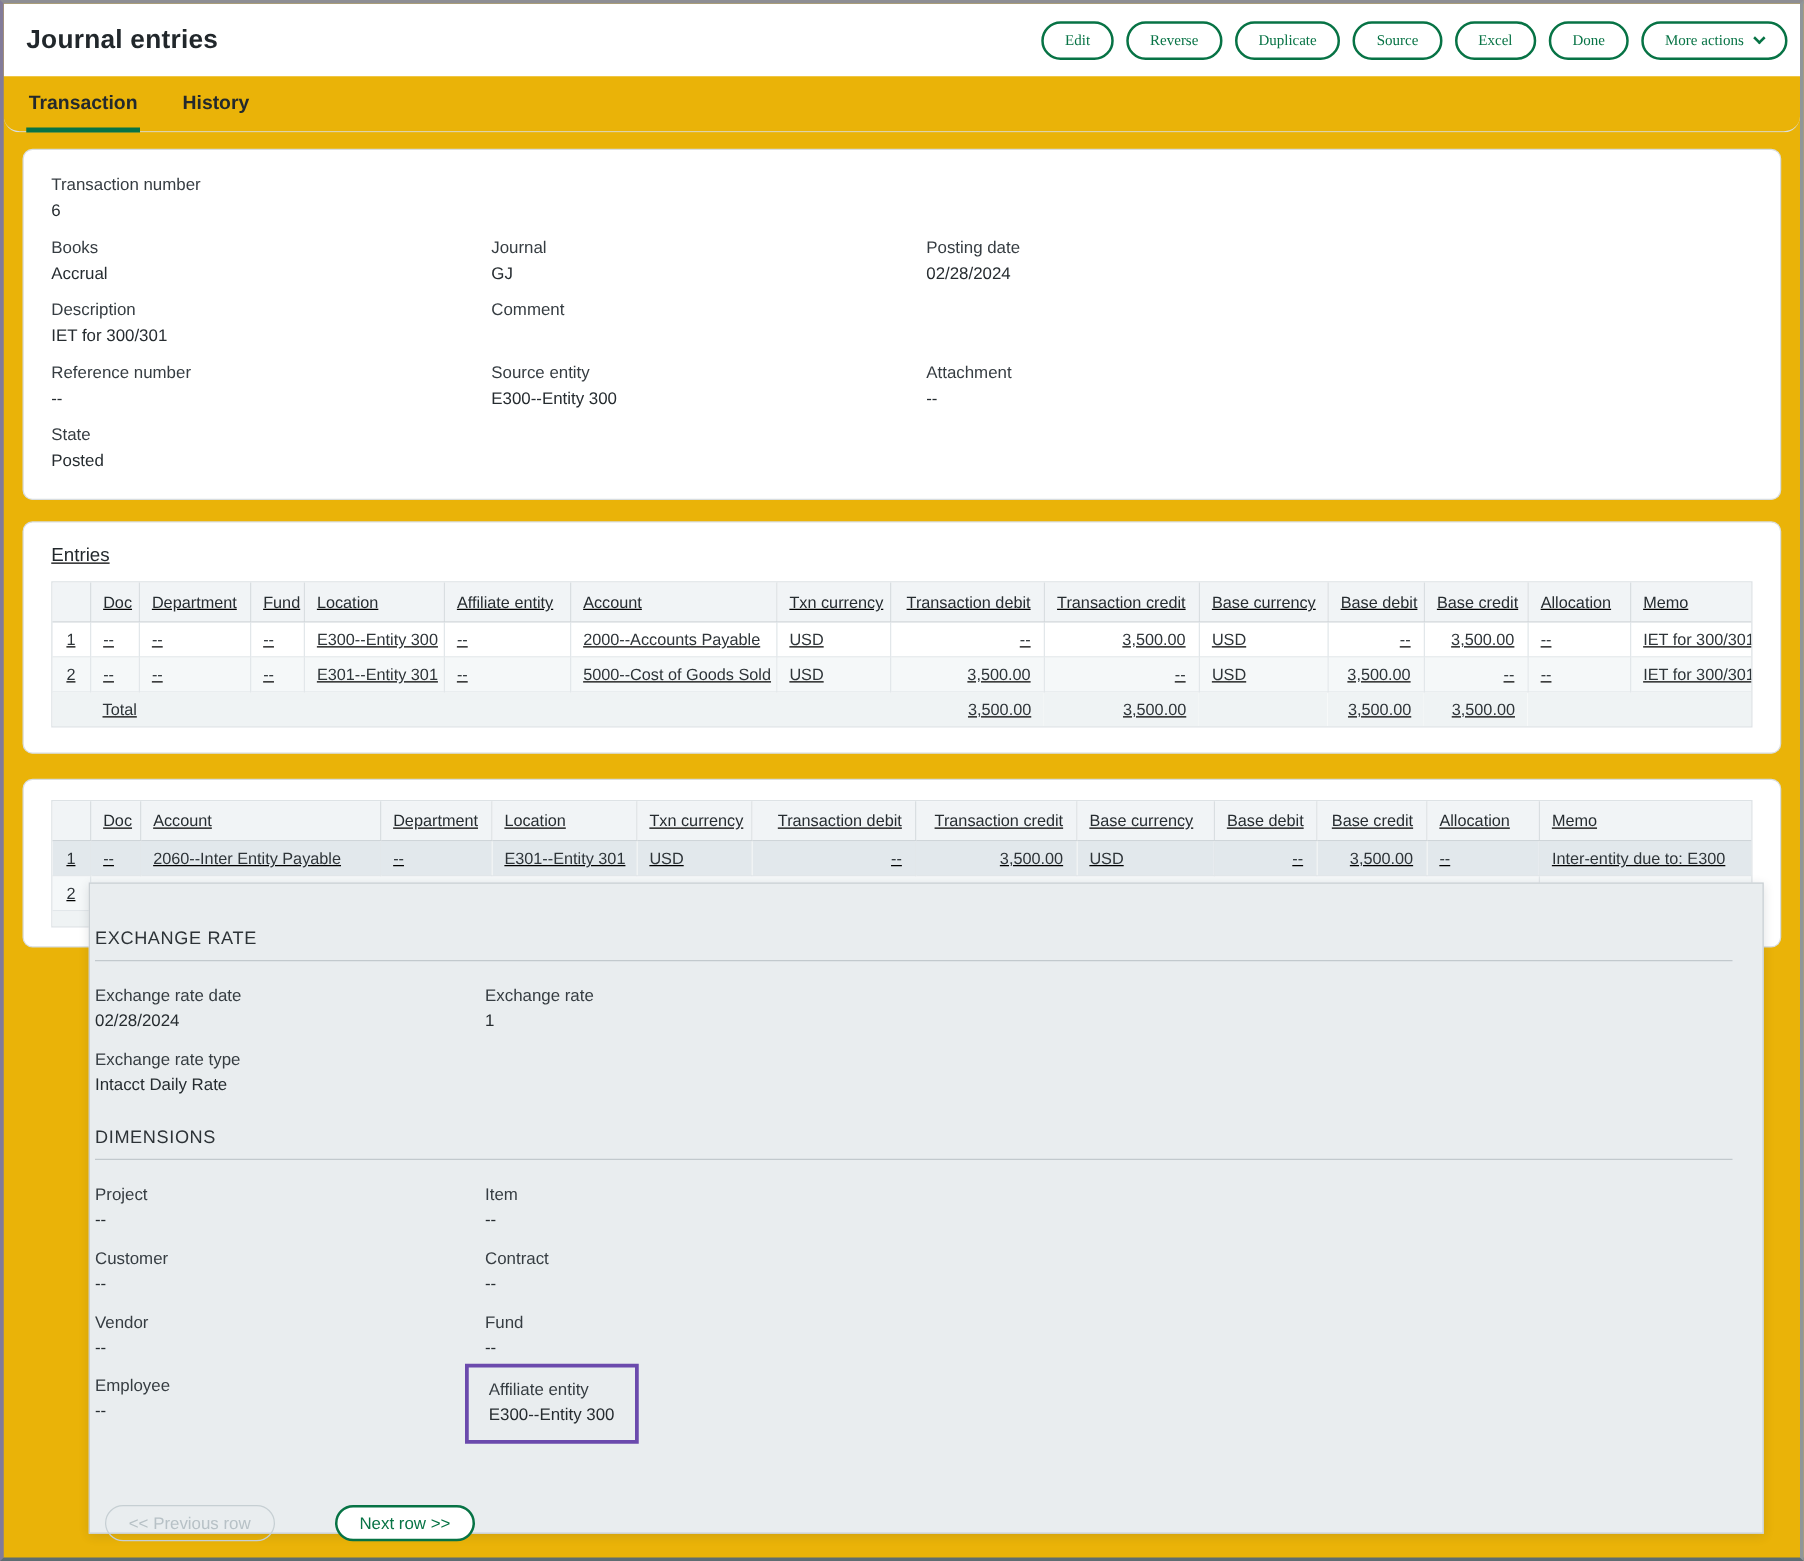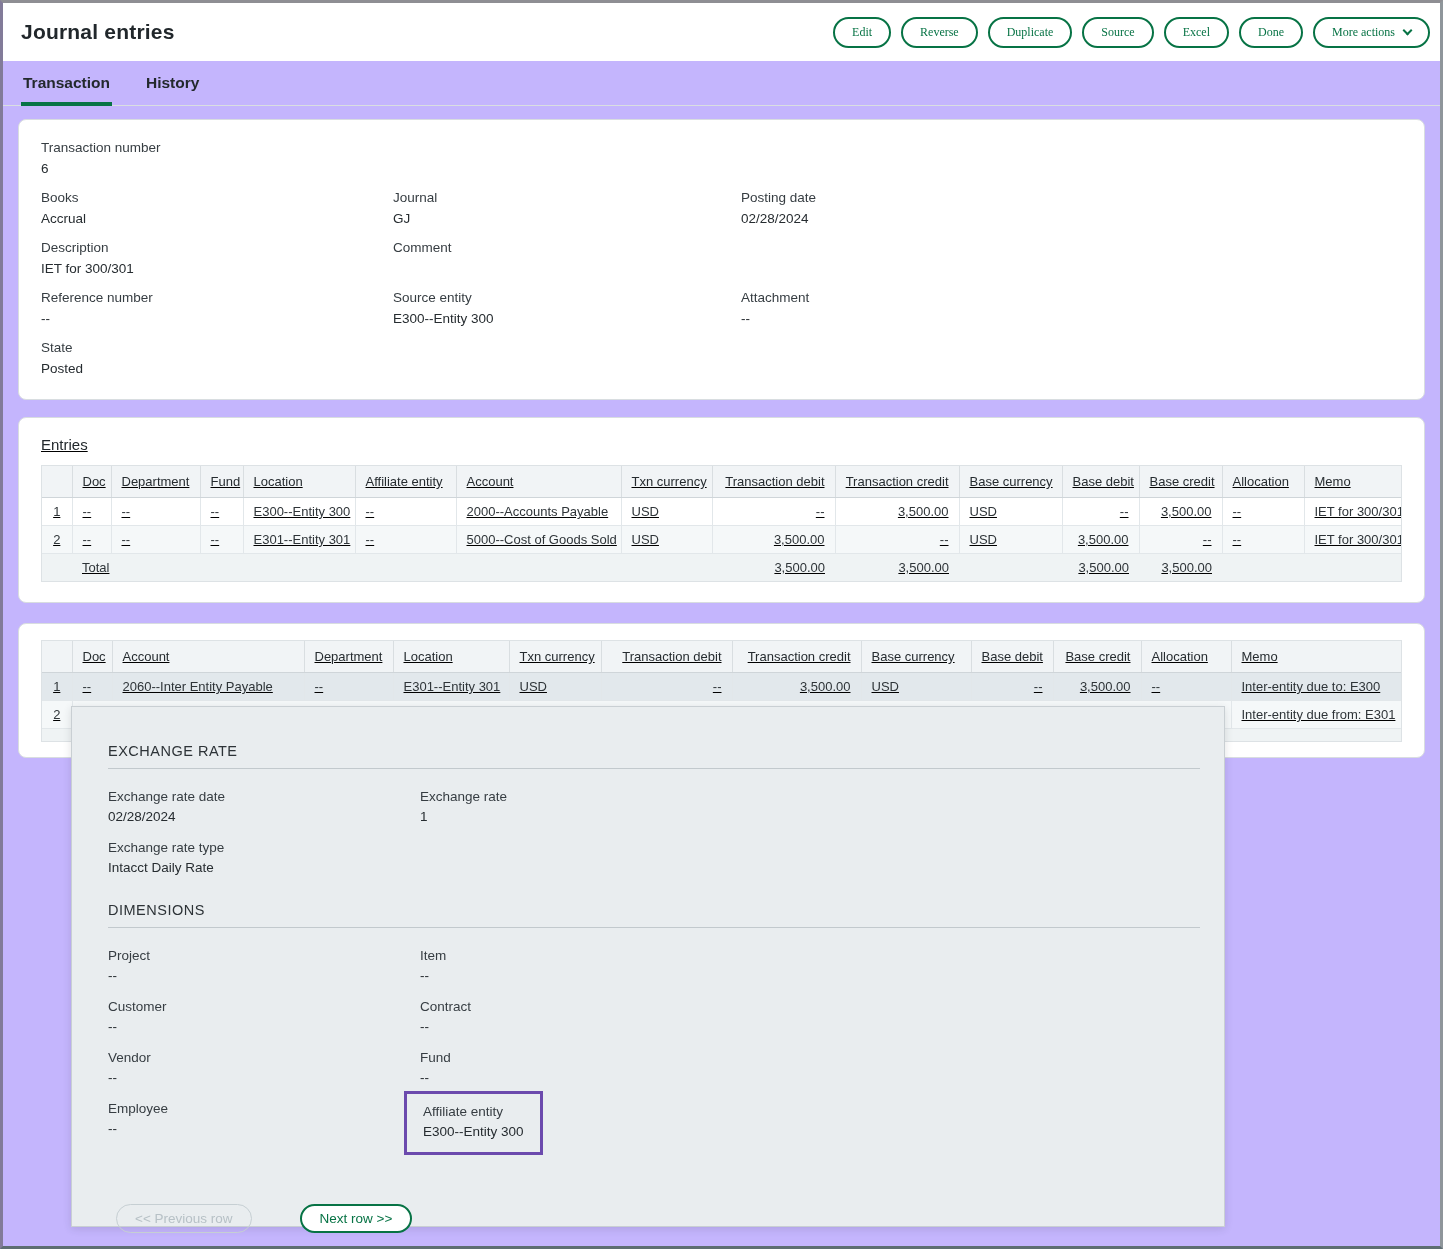--- a/index.html
+++ b/index.html
@@ -1,33 +1,33 @@
 <!DOCTYPE html>
 <html><head>
 <meta charset="utf-8">
 <style>
   * { box-sizing: border-box; }
   body { margin: 0; background: #cfd4d6; font-family: "Liberation Sans", sans-serif; }
   .page {
     position: relative; width: 1443px; height: 1249px; overflow: hidden;
-    background: #c4b5fd;
+    background: #eab308;
     border: 3px solid; border-color: #8e8e93 #8f969b #5d6d72 #827b99;
   }
   
   .header { height: 58px; background: #fff; display: flex; align-items: center; justify-content: space-between; padding: 0 10px 0 18px; }
   .page-title { font-size: 21px; font-weight: 700; color: #21272b; letter-spacing: .2px; }
   .toolbar { display: flex; gap: 10px; align-items: center; }
   .btn {
     height: 31px; padding: 0 17px; border: 2px solid #077345; border-radius: 17px;
     background: #fff; color: #077345; font-size: 12px; font-family: Liberation Serif, serif;
     display: flex; align-items: center; gap: 9px; cursor: pointer; white-space: nowrap;
   }
   .chevron { width: 7px; height: 7px; border-right: 2px solid #077345; border-bottom: 2px solid #077345; transform: rotate(45deg); margin-top: -4px; }
   
-  .tabstrip { display: flex; gap: 32px; padding-left: 18px; height: 45px; align-items: flex-end; border-bottom: 1px solid #d9dee1; }
+  .tabstrip { display: flex; gap: 32px; padding-left: 18px; height: 45px; align-items: flex-end; border-bottom: 1px solid #d9dee1; border-radius: 13px; }
   .tab { font-size: 15.5px; font-weight: 700; color: #23292d; padding: 0 2px 13px; position: relative; cursor: pointer; }
   .tab.active::after { content:""; position:absolute; left:0; right:0; bottom:-1px; height:4px; background:#077345; }
   
   .card { background:#fff; border:1px solid #d8dde0; border-radius:8px; margin:0 15px; }
   .card.details { margin-top:13px; padding:20px 22px 22px; }
   .card.tablecard { padding:16px 22px 20px;text-decoration:underline; }
   .card.entries { margin-top:17px; }
   .card.interentity { margin-top:20px; padding-bottom:15px; }
   .card-title { font-size:15px; color:#22282c; margin:2px 0 12px; }
   
@@ -42,23 +42,23 @@
   td { padding:6px 10px; border-right:1px solid #e2e7ea; border-bottom:1px solid #e2e7ea; overflow:hidden; white-space:nowrap; }
   th:last-child, td:last-child { border-right:none; }
   tr:last-child td { border-bottom:none; }
   .rownum { text-align:center; padding:6px 4px; }
   .num { text-align:right; }
   .stripe { background:#f5f8f9; }
   .selected { background:#e2e8ec; }
   .total-row td { background:#eff3f4; border-right:none; }
   
   .overlay {
-    position:absolute; left:68px; top:703px; width:1154px; height:521px; z-index:5;
+    position:absolute; left:68px; top:703px; width:1340px; height:521px; z-index:5;
     background:#e9edef; border:1px solid #c9cfd3; box-shadow:0 2px 8px rgba(40,50,60,.14);
-    padding:36px 24px 0 36px;
+    padding:36px 24px 0 4px;
   }
   .section-heading { font-size:14.5px; font-weight:400; color:#2d3337; letter-spacing:.5px; line-height:16px; margin:0 0 9px; }
   .rule { border:none; border-top:1px solid #c2c9cd; margin:0; }
   .ogrid { display:grid; grid-template-columns:312px 1fr; margin-top:20px; }
   .ofield { margin-bottom:15px; }
   .ofield .flabel { margin-bottom:5px; }
   .dims-gap { margin-top:11px; }
   .hl-box { display:inline-block; border:3px solid #6b4aad; padding:10px 16px 12px; margin:-10px 0 0 -16px; }
   .row-nav { display:flex; gap:48px; margin:34px 0 0 8px; }
   .pill { height:29px; padding:0 18px; border-radius:15px; font-size:13.5px; font-family:inherit; display:flex; align-items:center; cursor:pointer; }

